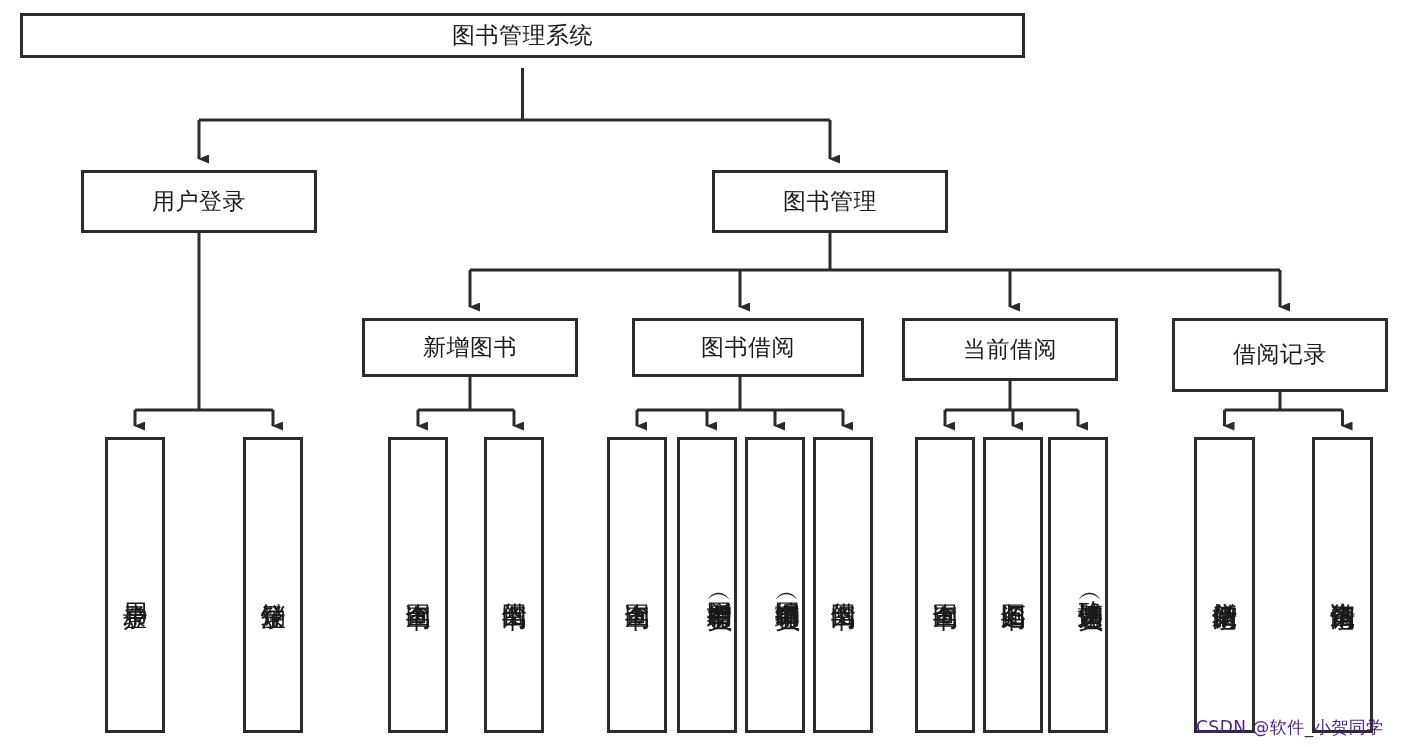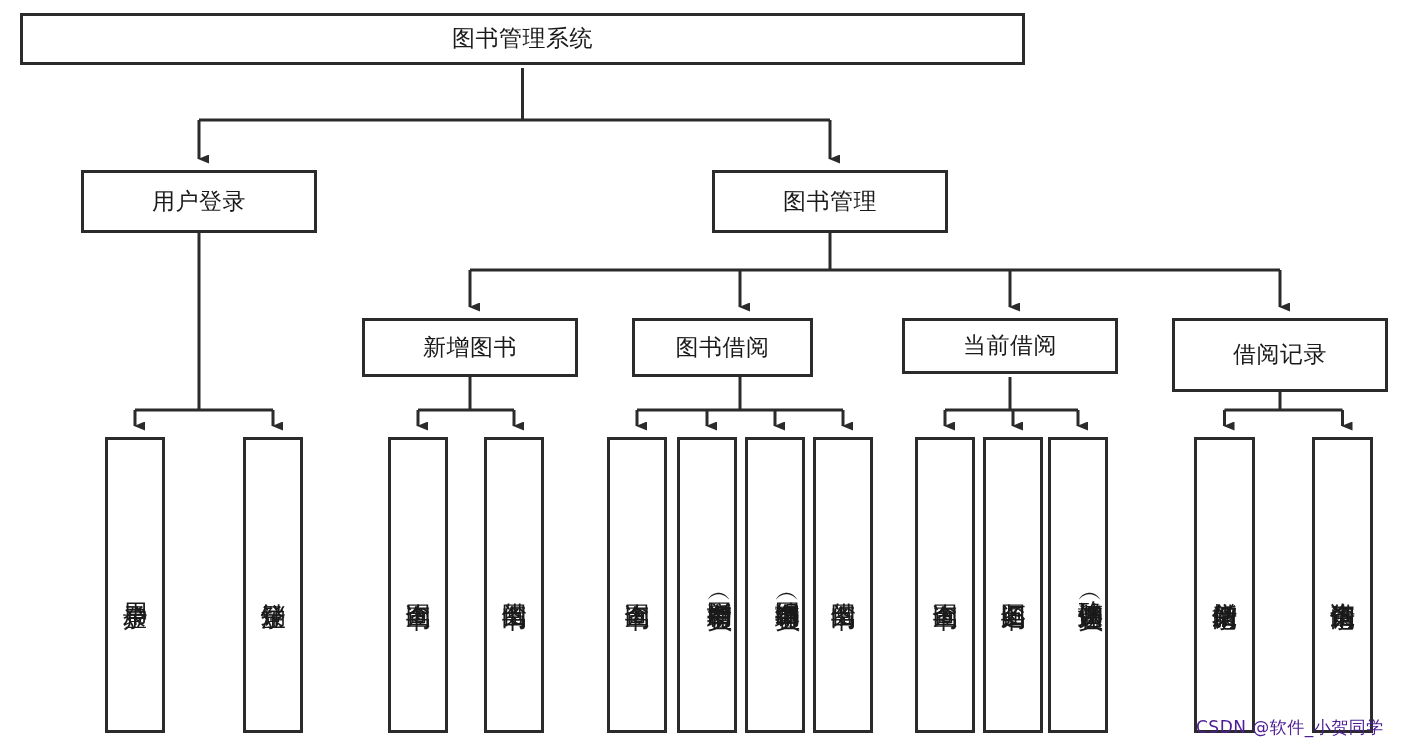--- a/index.html
+++ b/index.html
@@ -110,36 +110,36 @@
         <line x1="1013" y1="410" x2="1013" y2="426" marker-end="url(#arrowhead)"></line>
         <line x1="1078" y1="410" x2="1078" y2="426" marker-end="url(#arrowhead)"></line>
         <line x1="1280" y1="377" x2="1280" y2="410"></line>
         <line x1="1224.5" y1="410" x2="1342.5" y2="410"></line>
         <line x1="1224.5" y1="410" x2="1224.5" y2="426" marker-end="url(#arrowhead)"></line>
         <line x1="1342.5" y1="410" x2="1342.5" y2="426" marker-end="url(#arrowhead)"></line>
       </g>
   </svg>
 
   <div id="nodes-layer">
-      <div class="node node-h" style="left: 20px; top: 13px; width: 1005px; height: 52px;">
+      <div class="node node-h" style="left: 20px; top: 13px; width: 1005px; height: 45px;">
         <span>图书管理系统</span>
       </div>
       <div class="node node-h" style="left: 81px; top: 170px; width: 236px; height: 63px;">
         <span>用户登录</span>
       </div>
       <div class="node node-h" style="left: 712px; top: 170px; width: 236px; height: 63px;">
         <span>图书管理</span>
       </div>
       <div class="node node-h" style="left: 362px; top: 318px; width: 216px; height: 59px;">
         <span>新增图书</span>
       </div>
-      <div class="node node-h" style="left: 632px; top: 318px; width: 181px; height: 59px;">
+      <div class="node node-h" style="left: 632px; top: 318px; width: 232px; height: 59px;">
         <span>图书借阅</span>
       </div>
-      <div class="node node-h" style="left: 902px; top: 318px; width: 216px; height: 56px;">
+      <div class="node node-h" style="left: 902px; top: 318px; width: 216px; height: 63px;">
         <span>当前借阅</span>
       </div>
       <div class="node node-h" style="left: 1172px; top: 318px; width: 216px; height: 74px;">
         <span>借阅记录</span>
       </div>
       <div class="node node-v" style="left: 105px; top: 437px; width: 60px; height: 296px;">
         <span>用户登录</span>
       </div>
       <div class="node node-v" style="left: 243px; top: 437px; width: 60px; height: 296px;">
         <span>注销登录</span>

